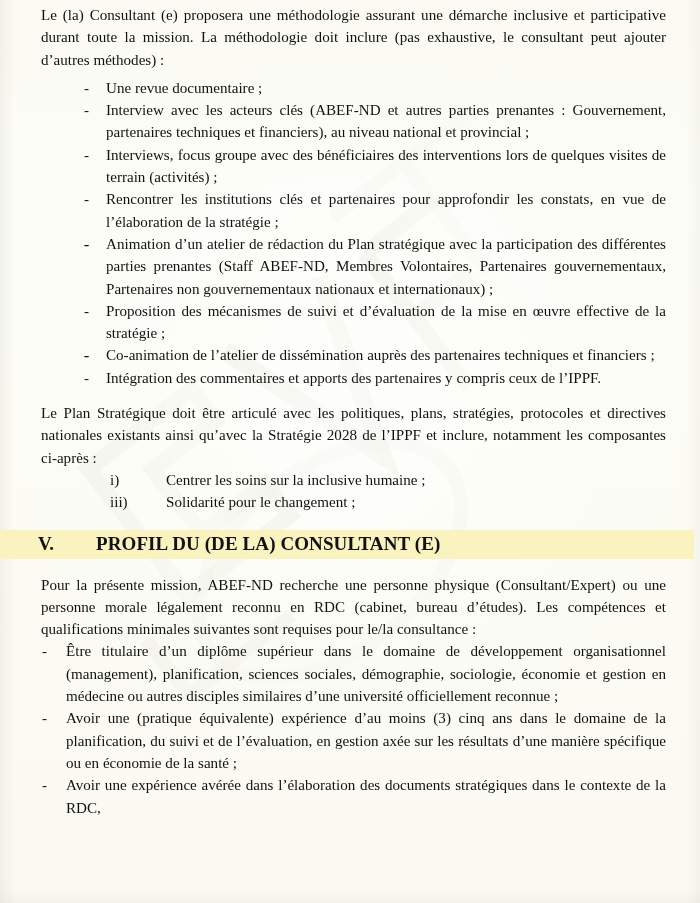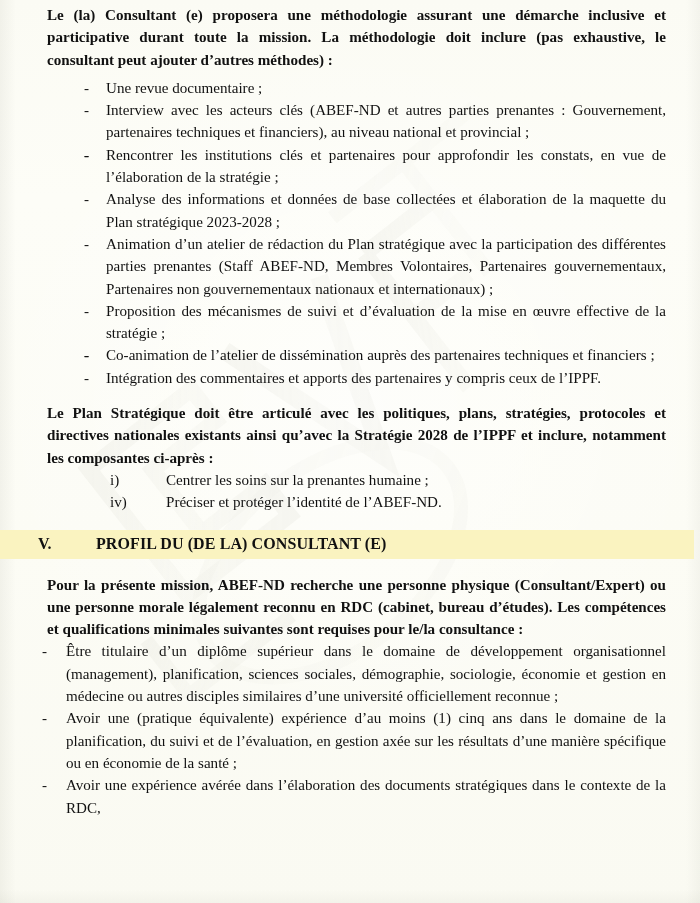--- a/index.html
+++ b/index.html
@@ -45,25 +45,24 @@
   #content {
     position: absolute;
     left: 38px;
     top: 4px;
     width: 628px;
     font-size: 15.1px;
     line-height: 22.3px;
   }
 
   p.para {
-    margin: 0 0 6px 9px;
+    margin: 0 0 6px 3px;
     text-align: justify;
     text-justify: inter-word;
     hyphens: none;
-    font-weight: bold;
   }
   p.para.tight { margin-bottom: 0; }
 
   
   ul.dash-list {
     list-style: none;
     margin: 0;
     padding: 0;
   }
   ul.dash-list > li {
@@ -102,21 +101,21 @@
     text-align: left;
   }
   .gap-md { height: 13px; }
   .gap-lg { height: 19px; }
 
   
   .section-heading {
     position: relative;
     margin: 0;
     font-weight: bold;
-    font-size: 16px;
+    font-size: 19px;
     line-height: 22px;
     letter-spacing: 0.1px;
     white-space: nowrap;
   }
   .section-heading .hl {
     position: absolute;
     left: -38px;
     right: -28px;
     top: -3px;
     bottom: -4px;
@@ -170,28 +169,28 @@
       <li>
         <span class="dash">-</span>
         <span class="txt">Une revue documentaire ;</span>
       </li>
       <li>
         <span class="dash">-</span>
         <span class="txt">Interview avec les acteurs clés (ABEF-ND et autres parties prenantes : Gouvernement, partenaires techniques et financiers), au niveau national et provincial ;</span>
       </li>
       <li>
         <span class="dash">-</span>
+        <span class="txt">Interviews, focus groupe avec des bénéficiaires des interventions lors de quelques visites de terrain (activités) ;</span>
       </li>
       <li>
         <span class="dash">-</span>
         <span class="txt">Rencontrer les institutions clés et partenaires pour approfondir les constats, en vue de l’élaboration de la stratégie ;</span>
       </li>
       <li>
         <span class="dash">-</span>
-        <span class="txt">Analyse des informations et données de base collectées et élaboration de la maquette du Plan stratégique 2023-2028 ;</span>
       </li>
       <li>
         <span class="dash">-</span>
         <span class="txt">Animation d’un atelier de rédaction du Plan stratégique avec la participation des différentes parties prenantes (Staff ABEF-ND, Membres Volontaires, Partenaires gouvernementaux, Partenaires non gouvernementaux nationaux et internationaux) ;</span>
       </li>
       <li>
         <span class="dash">-</span>
         <span class="txt">Proposition des mécanismes de suivi et d’évaluation de la mise en œuvre effective de la stratégie ;</span>
       </li>
       <li>
@@ -207,46 +206,46 @@
       </li>
     </ul>
 
     <div class="gap-md"></div>
 
     <p class="para tight">Le Plan Stratégique doit être articulé avec les politiques, plans, stratégies, protocoles et directives nationales existants ainsi qu’avec la Stratégie 2028 de l’IPPF et inclure, notamment les composantes ci-après :</p>
 
     <ul class="roman-list">
       <li>
         <span class="num">i)</span>
-        <span class="txt">Centrer les soins sur la prenantes humaine ;</span>
-      </li>
-      <li>
-        <span class="num">iv)</span>
-        <span class="txt">Préciser et protéger l’identité de l’ABEF-ND.</span>
+        <span class="txt">Centrer les soins sur la inclusive humaine ;</span>
+      </li>
+      <li>
+        <span class="num">iii)</span>
+        <span class="txt">Solidarité pour le changement ;</span>
       </li>
     </ul>
 
     <div class="gap-lg"></div>
 
     <h2 class="section-heading">
       <span class="hl"></span><span class="sh-num">V.</span><span class="sh-text">PROFIL DU (DE LA) CONSULTANT (E)</span>
     </h2>
 
     <div class="gap-lg"></div>
 
     <p class="para tight">Pour la présente mission, ABEF-ND recherche une personne physique (Consultant/Expert) ou une personne morale légalement reconnu en RDC (cabinet, bureau d’études). Les compétences et qualifications minimales suivantes sont requises pour le/la consultance :</p>
 
     <ul class="dash-list shallow">
       <li>
         <span class="dash">-</span>
         <span class="txt">Être titulaire d’un diplôme supérieur dans le domaine de développement organisationnel (management), planification, sciences sociales, démographie, sociologie, économie et gestion en médecine ou autres disciples similaires  d’une université officiellement reconnue ;</span>
       </li>
       <li>
         <span class="dash">-</span>
-        <span class="txt">Avoir une (pratique équivalente) expérience d’au moins (1) cinq ans dans le domaine de la planification, du suivi et de l’évaluation, en gestion axée sur les résultats d’une manière spécifique ou en économie de la santé ;</span>
+        <span class="txt">Avoir une (pratique équivalente) expérience d’au moins (3) cinq ans dans le domaine de la planification, du suivi et de l’évaluation, en gestion axée sur les résultats d’une manière spécifique ou en économie de la santé ;</span>
       </li>
       <li>
         <span class="dash">-</span>
         <span class="txt">Avoir une expérience avérée dans l’élaboration des documents stratégiques dans le contexte de la RDC,</span>
       </li>
     </ul>
 
   </div>
 </div>
 

